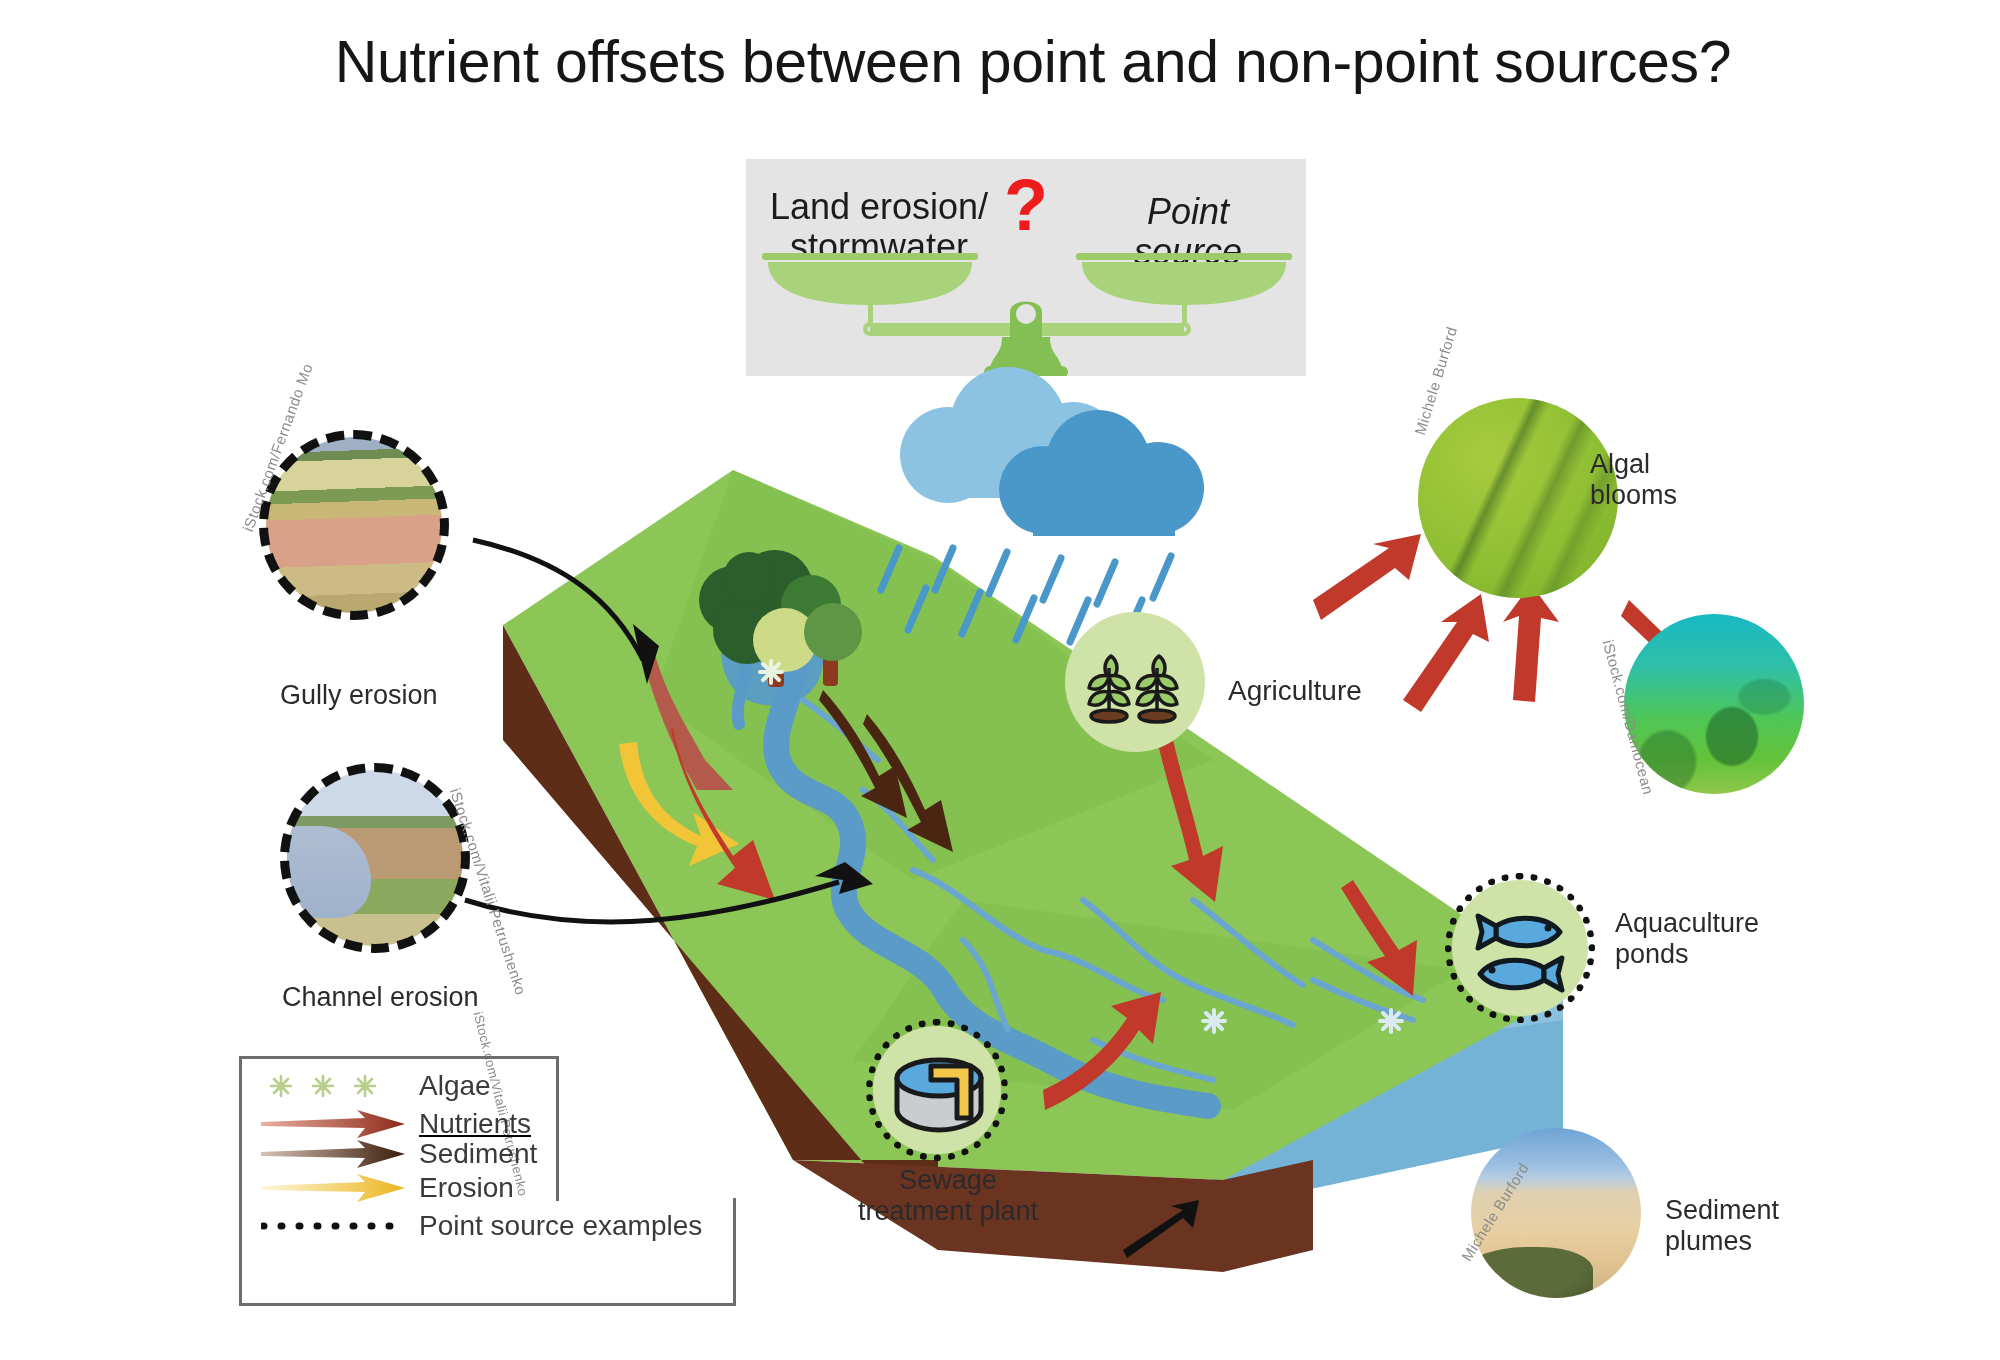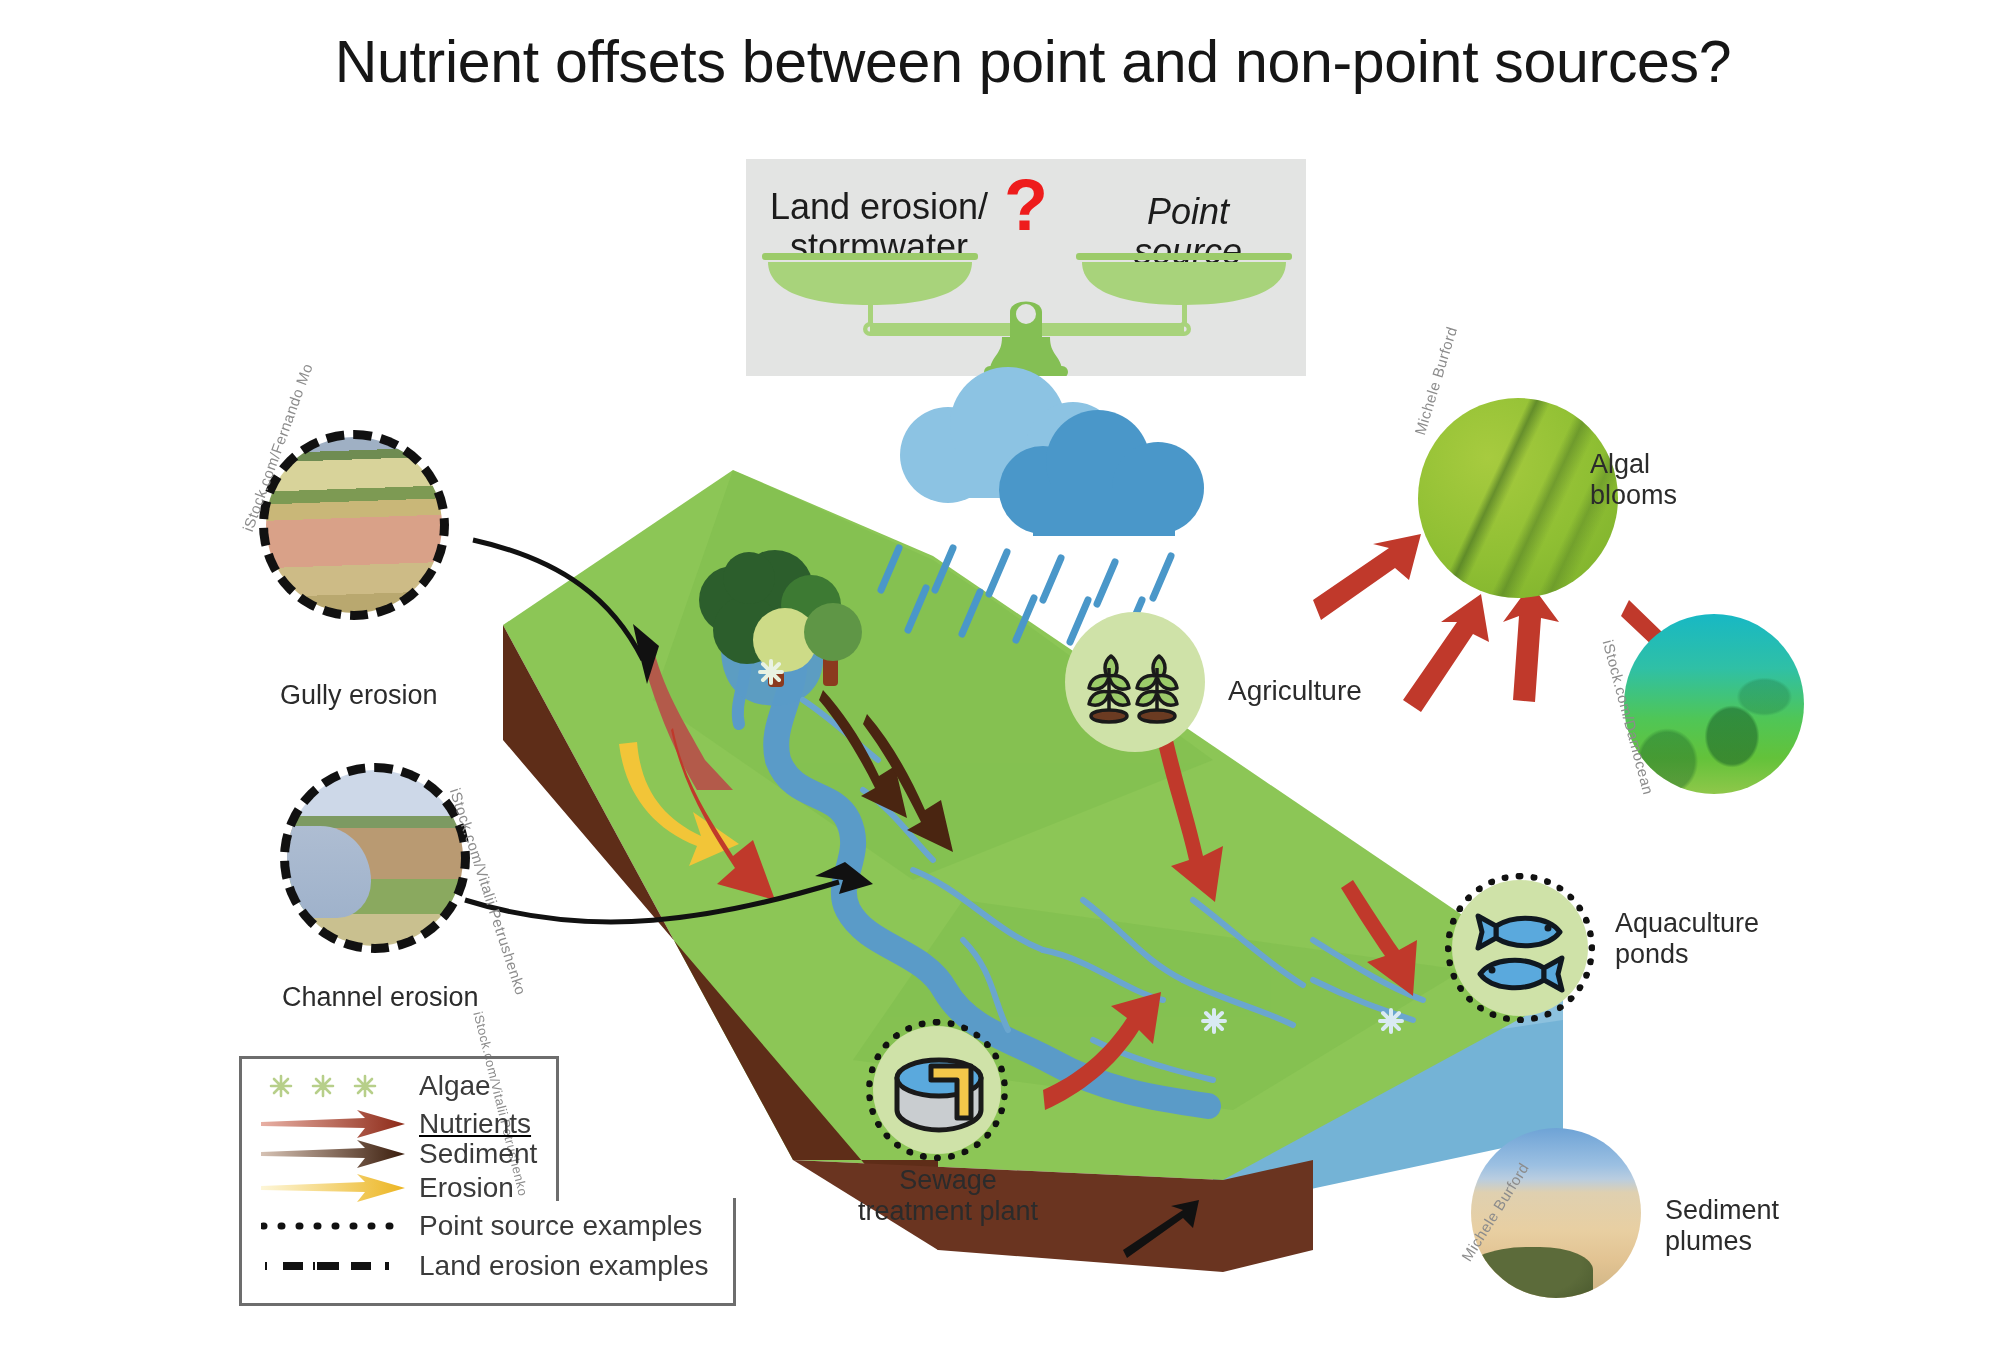--- a/index.html
+++ b/index.html
@@ -525,24 +525,15 @@
 
     <div class="legend-row" style="top:150px;">
       <div class="legend-key">
         <svg width="148" height="32" viewBox="0 0 148 32">
           <line x1="2" y1="16" x2="146" y2="16" stroke="#111" stroke-width="7" stroke-linecap="round" stroke-dasharray="1 17"></line>
         </svg>
       </div>
       <div class="legend-text">Point source examples</div>
     </div>
 
-    <div class="legend-row" style="top:190px;">
-      <div class="legend-key">
-        <svg width="148" height="32" viewBox="0 0 148 32">
-          <line x1="4" y1="16" x2="146" y2="16" stroke="#111" stroke-width="8" stroke-dasharray="2 22"></line>
-          <line x1="22" y1="16" x2="128" y2="16" stroke="#111" stroke-width="8" stroke-dasharray="20 14"></line>
-        </svg>
-      </div>
-      <div class="legend-text">Land erosion examples</div>
-    </div>
   </div>
 
 </div>
 
 </body></html>

